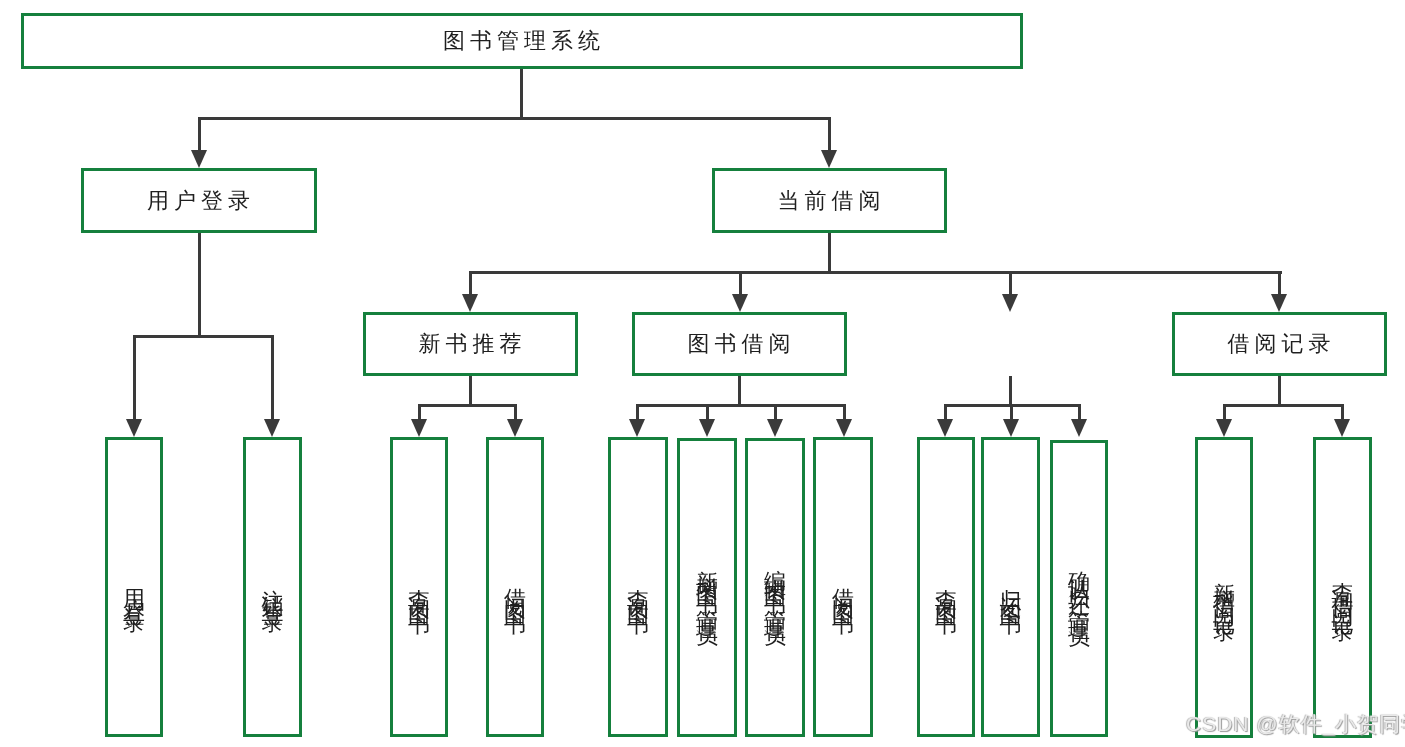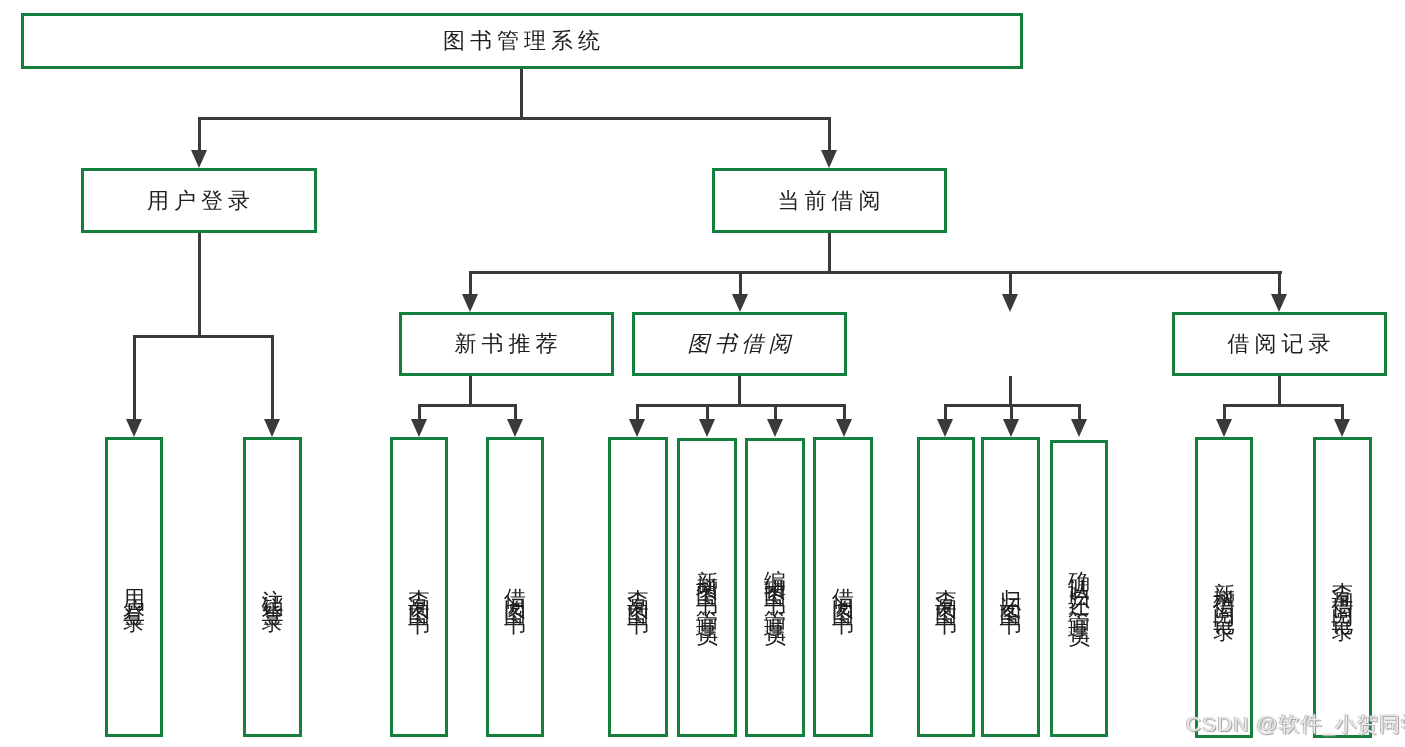--- a/index.html
+++ b/index.html
@@ -93,24 +93,24 @@
   <div class="hline" style="left:469px;top:271px;width:813px;"></div>
   <div class="vline" style="left:469px;top:271px;height:26px;"></div>
   <div class="arrow" style="left:462px;top:294px;"></div>
   <div class="vline" style="left:739px;top:271px;height:26px;"></div>
   <div class="arrow" style="left:732px;top:294px;"></div>
   <div class="vline" style="left:1009px;top:271px;height:26px;"></div>
   <div class="arrow" style="left:1002px;top:294px;"></div>
   <div class="vline" style="left:1278px;top:271px;height:26px;"></div>
   <div class="arrow" style="left:1271px;top:294px;"></div>
 
-  <div class="box" style="left:363px;top:312px;width:215px;height:64px;margin-left:36px;">
+  <div class="box" style="left:363px;top:312px;width:215px;height:64px;">
     <span class="hlabel">新书推荐</span>
   </div>
-  <div class="box" style="left:632px;top:312px;width:215px;height:64px;font-style:italic;">
+  <div class="box" style="left:632px;top:312px;width:215px;height:64px;">
     <span class="hlabel">图书借阅</span>
   </div>
   <div class="box" style="left:1172px;top:312px;width:215px;height:64px;">
     <span class="hlabel">借阅记录</span>
   </div>
 
   <div class="vline" style="left:469px;top:376px;height:31px;"></div>
   <div class="hline" style="left:418px;top:404px;width:99px;"></div>
   <div class="vline" style="left:418px;top:404px;height:17px;"></div>
   <div class="arrow" style="left:411px;top:419px;"></div>

